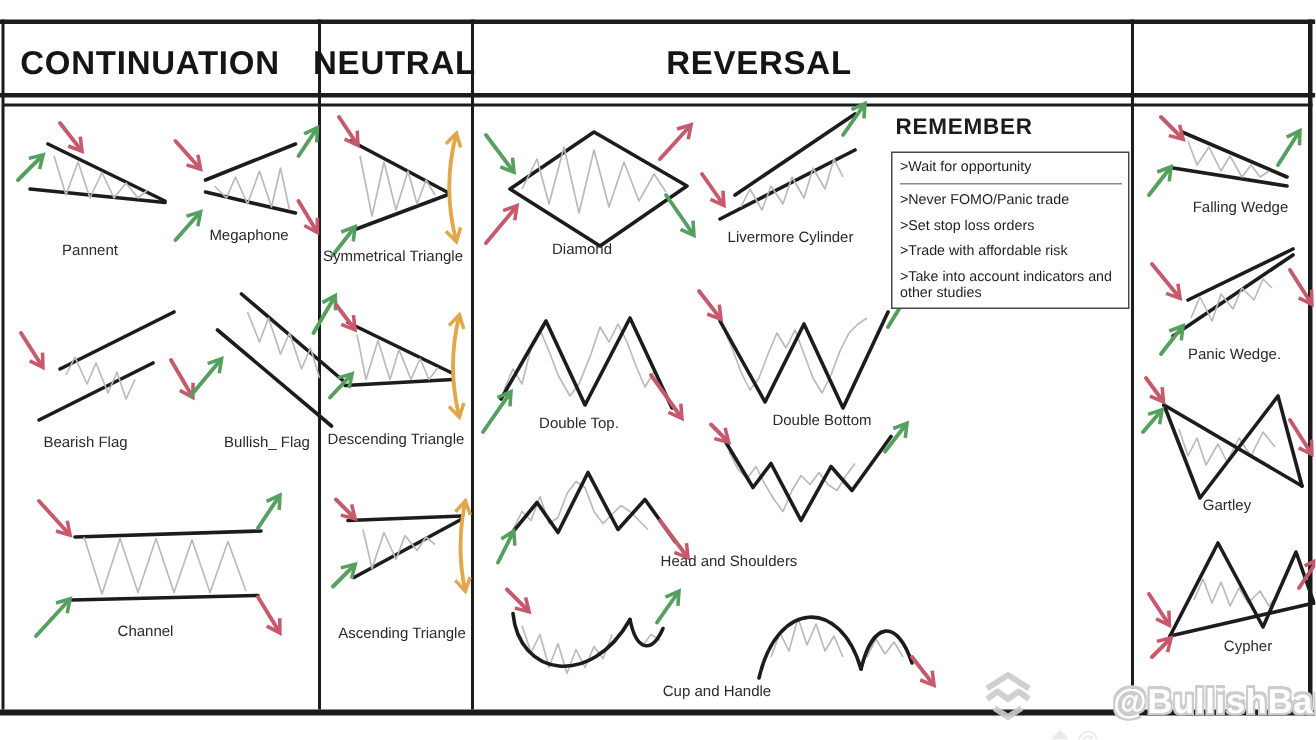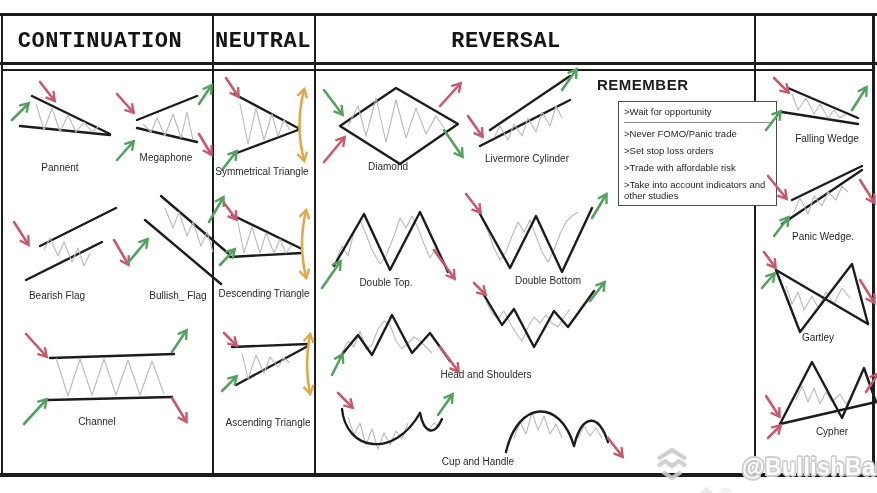--- a/index.html
+++ b/index.html
@@ -6,41 +6,41 @@
   .stage{
     position:relative;width:877px;height:493px;background:#fff;overflow:hidden;
     font-family:"Liberation Sans", sans-serif;color:#1c1c1c;
   }
   
   .hline,.vline{position:absolute;background:var(--line,#1c1c1c);z-index:1;}
   
   .col-header{
     position:absolute;transform:translateX(-50%);
     font-size:22px;font-weight:bold;letter-spacing:.5px;color:#151515;
-    white-space:nowrap;z-index:2;font-family:Liberation Mono, monospace;
+    white-space:nowrap;z-index:2;
   }
   
   .pattern{position:absolute;z-index:2;}
   .pattern svg{display:block;overflow:visible;}
   .plabel{
     position:absolute;transform:translateX(-50%);
     font-size:10px;color:#2a2a2a;white-space:nowrap;z-index:2;
   }
   .tl{fill:none;stroke:var(--line,#1c1c1c);stroke-width:2.4;stroke-linecap:round;stroke-linejoin:round;}
   .zz{fill:none;stroke:var(--zigzag,#b9b9b9);stroke-width:1.1;stroke-linejoin:round;}
   .aG{fill:none;stroke:var(--green,#55a05f);stroke-width:2.6;stroke-linecap:round;marker-end:url(#ahg);}
   .aR{fill:none;stroke:var(--red,#c6596b);stroke-width:2.6;stroke-linecap:round;marker-end:url(#ahr);}
   .aO{fill:none;stroke:var(--orange,#e1a84b);stroke-width:2.6;stroke-linecap:round;marker-start:url(#aho);marker-end:url(#aho);}
   .mkg{stroke:var(--green,#55a05f);} .mkr{stroke:var(--red,#c6596b);} .mko{stroke:var(--orange,#e1a84b);}
   
   .remember-title{position:absolute;left:597px;top:76px;font-size:15px;font-weight:bold;letter-spacing:.5px;z-index:2;}
   .remember-box{
     position:absolute;left:594px;top:101px;width:148px;height:94px;
     border:1px solid #4a4a4a;background:#fff;padding:5px 4px 4px 5px;
-    font-size:9.5px;line-height:1.15;z-index:2;margin-left:24px;
+    font-size:9.5px;line-height:1.15;z-index:2;
   }
   .rem-item{margin-bottom:6px;color:#1f1f1f;}
   .rem-item.sep{border-bottom:1px solid #8a8a8a;padding-bottom:4px;}
   
   .watermark{position:absolute;left:650px;top:447px;display:flex;align-items:flex-end;z-index:6;gap:44px;}
   .wm-text{
     font-size:23px;font-weight:bold;letter-spacing:.5px;color:#ffffff;margin-left:4px;
     text-shadow:-1.4px -1.4px 0 #cccccc,1.4px -1.4px 0 #cccccc,-1.4px 1.4px 0 #cccccc,
                 1.4px 1.4px 0 #cccccc,0 1.8px 0 #cccccc,0 -1.8px 0 #cccccc;
     white-space:nowrap;

